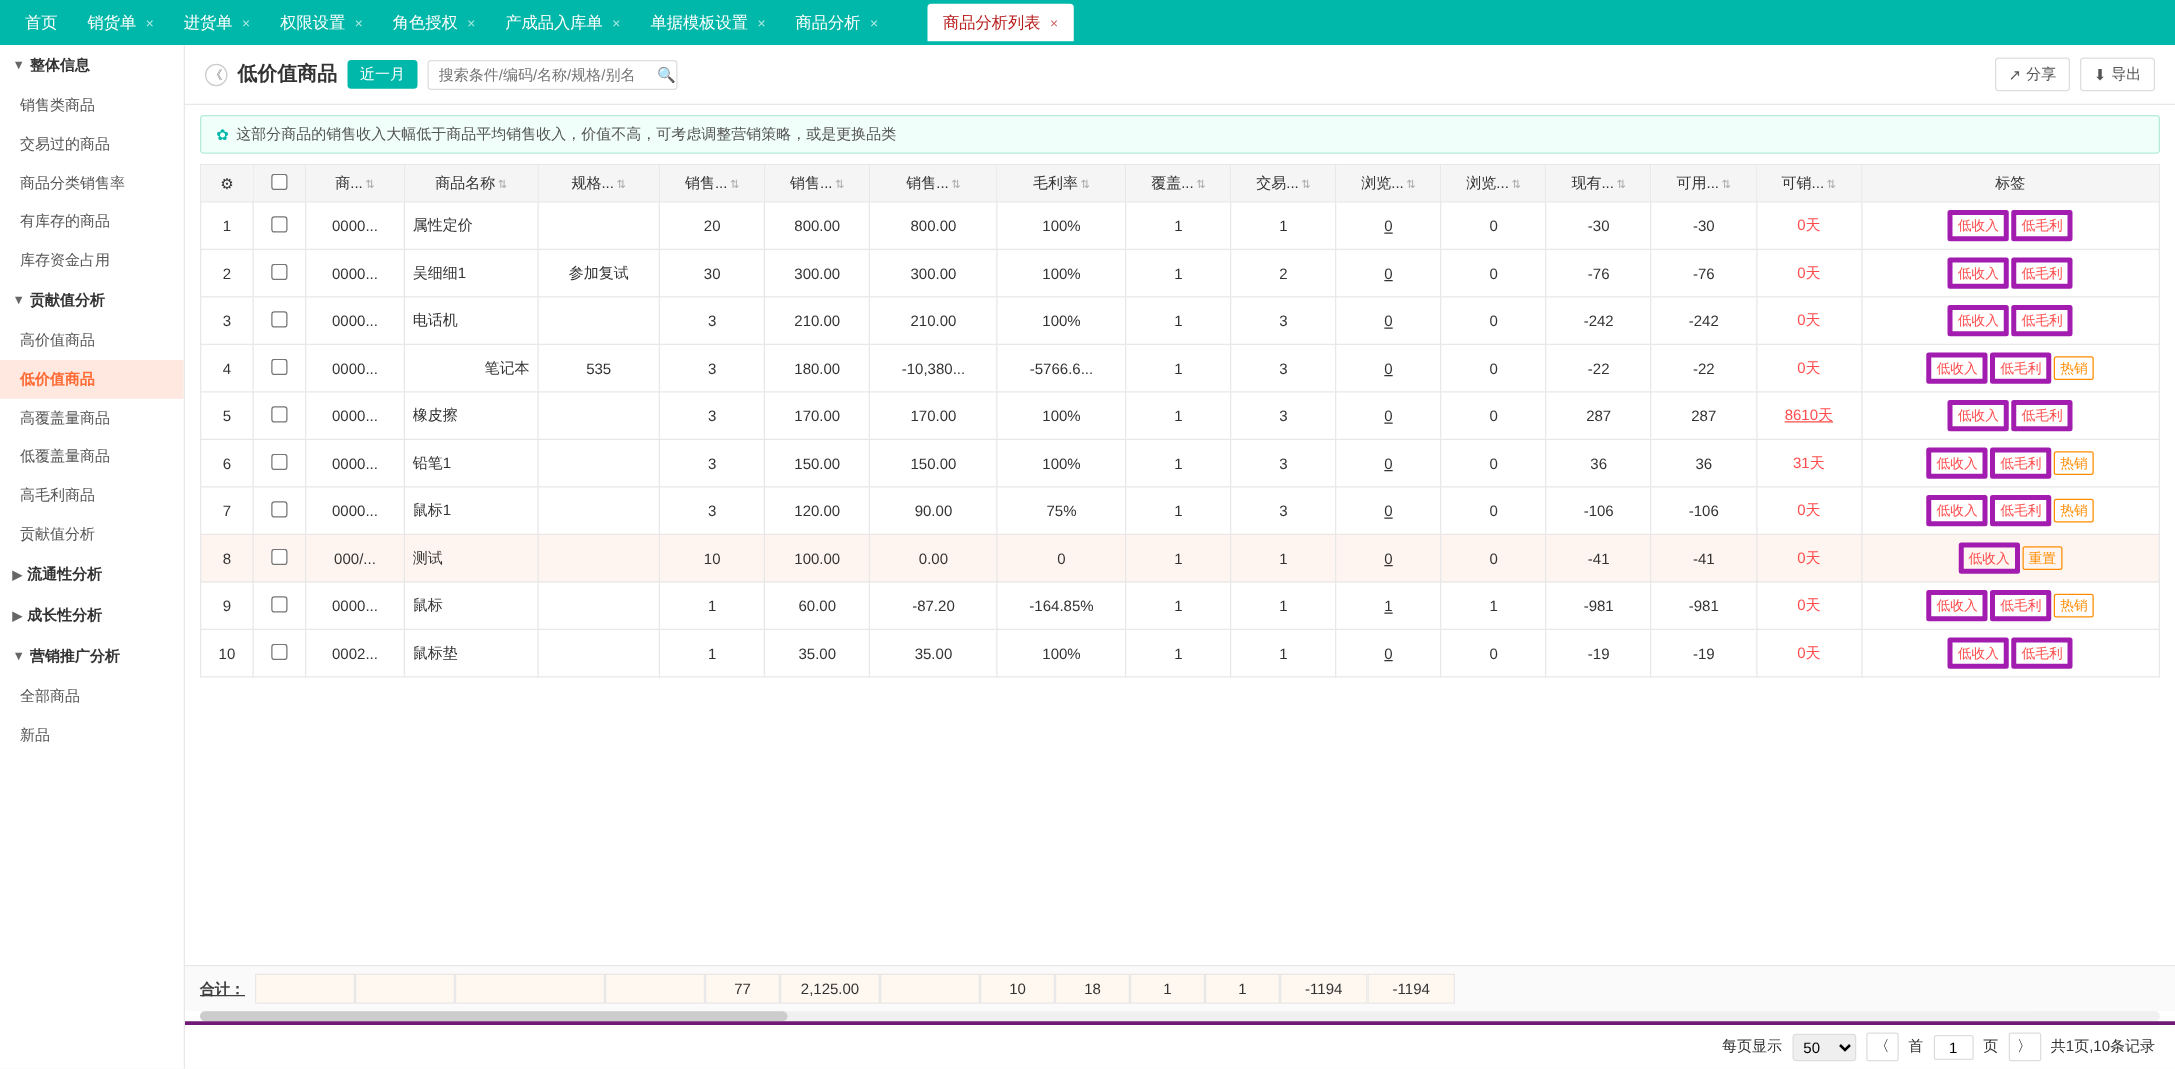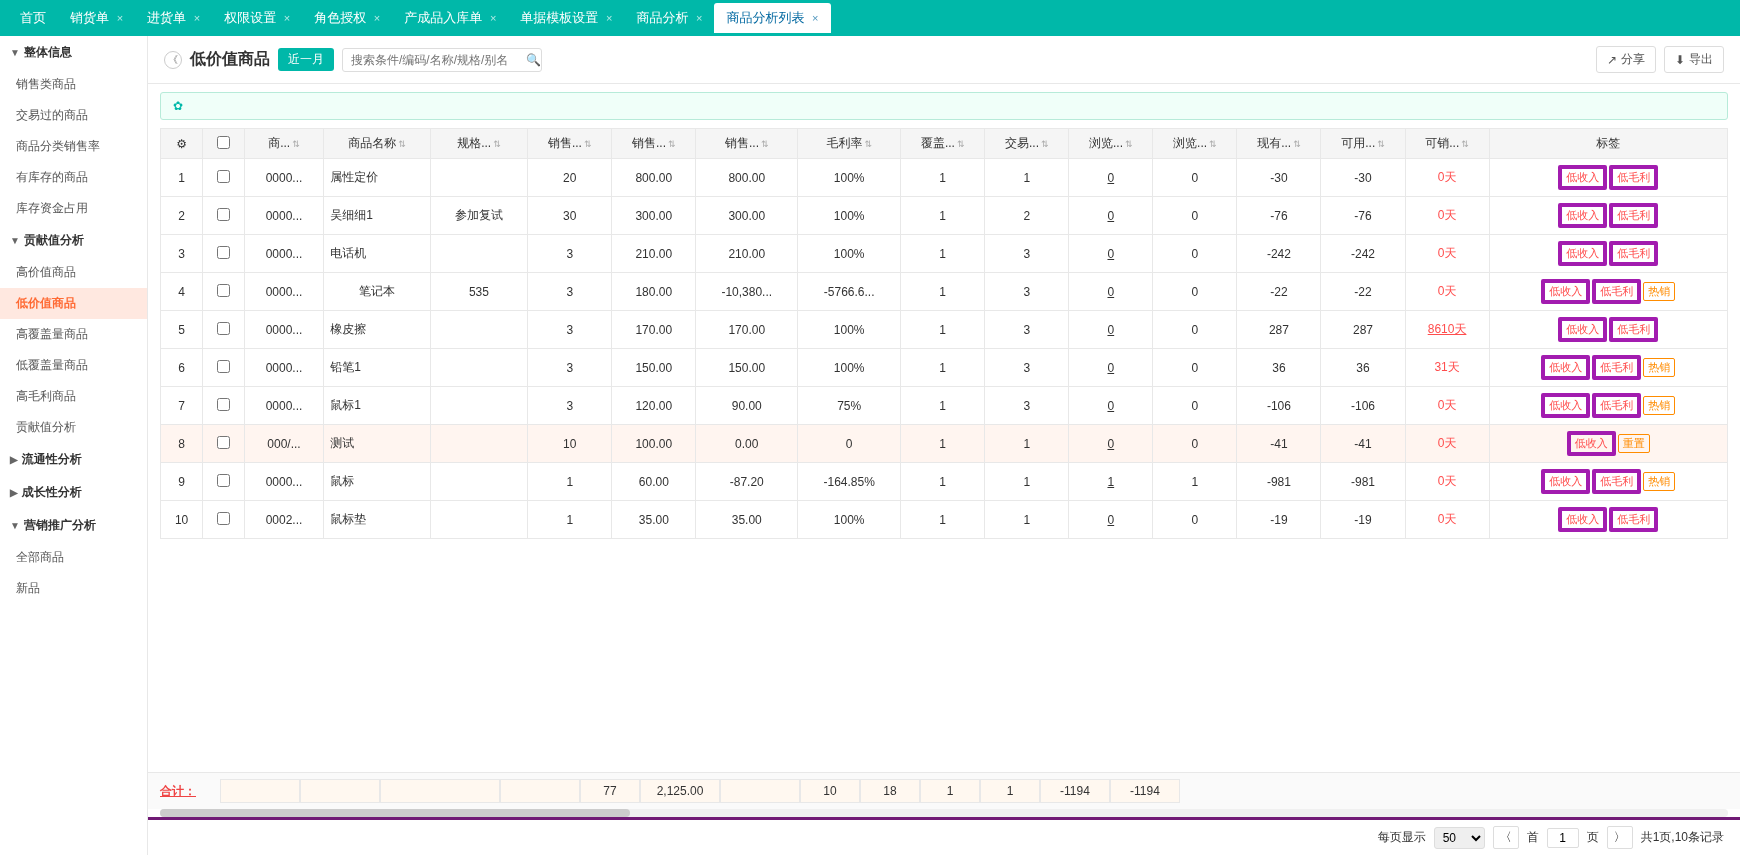--- a/index.html
+++ b/index.html
@@ -15,21 +15,21 @@
       gap: 0;
     }
     .nav-item {
       color: #fff;
       padding: 6px 12px;
       cursor: pointer;
       border-radius: 3px 3px 0 0;
       white-space: nowrap;
       font-size: 13px;
     }
-    .nav-item.active { background: #fff; color: #0369a1; }
+    .nav-item.active { background: #fff; color: #b91c1c; margin-left: 28px; }
     .nav-item .close-x { margin-left: 4px; font-size: 11px; opacity: 0.7; }
 
     
     .main-layout {
       display: flex;
       height: calc(100vh - 36px);
     }
 
     
     .sidebar {
@@ -178,21 +178,21 @@
     .link-underline { text-decoration: underline; color: #333; cursor: pointer; }
 
     
     .footer {
       border-top: 1px solid #e8e8e8;
       padding: 6px 12px;
       display: flex;
       align-items: center;
       background: #fafafa;
     }
-    .footer-label { color: #ef4444; font-weight: bold; margin-right: 24px; text-decoration: underline; }
+    .footer-label { color: #404040; font-weight: bold; margin-right: 8px; text-decoration: underline; }
     .footer-cell {
       padding: 4px 8px;
       border: 1px solid #e8e8e8;
       background: #fff8f0;
       text-align: center;
       font-size: 12px;
       white-space: nowrap;
     }
 
     
@@ -312,20 +312,21 @@
         </button>
         <button class="action-btn">
           <span>⬇</span>
           <span>导出</span>
         </button>
       </div>
     </div>
 
     <div class="info-bar">
       <span class="info-icon">✿</span>
+      <span>这部分商品的销售收入大幅低于商品平均销售收入，价值不高，可考虑调整营销策略，或是更换品类</span>
     </div>
 
     <div class="table-container">
       <table>
         <thead>
           <tr>
             <th>⚙</th>
             <th><input type="checkbox" style=""></th>
             <th>商...<span class="sort-icons">⇅</span></th>
             <th>商品名称<span class="sort-icons">⇅</span></th>
@@ -399,21 +400,21 @@
     <td>0</td>
     <td>-242</td>
     <td>-242</td>
     <td style="color:#ff4d4d;">0天</td>
     <td><span class="tag tag-red">低收入</span><span class="tag tag-red">低毛利</span></td>
   </tr>
             <tr>
     <td>4</td>
     <td><input type="checkbox" style=""></td>
     <td>0000...</td>
-    <td style="text-align:center;">笔记本</td>
+    <td style="text-align:right;">笔记本</td>
     <td>535</td>
     <td>3</td>
     <td>180.00</td>
     <td>-10,380...</td>
     <td>-5766.6...</td>
     <td>1</td>
     <td>3</td>
     <td><span class="link-underline">0</span></td>
     <td>0</td>
     <td>-22</td>

